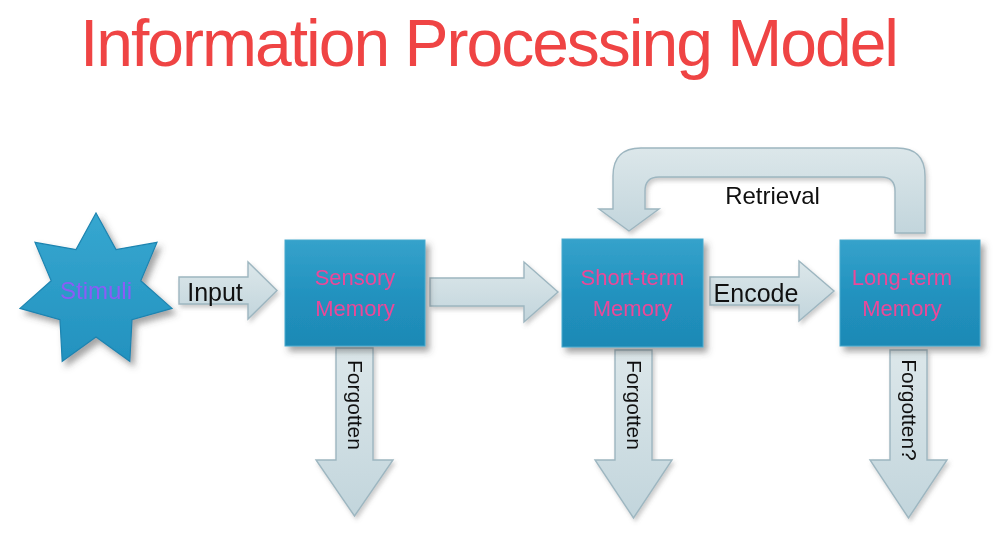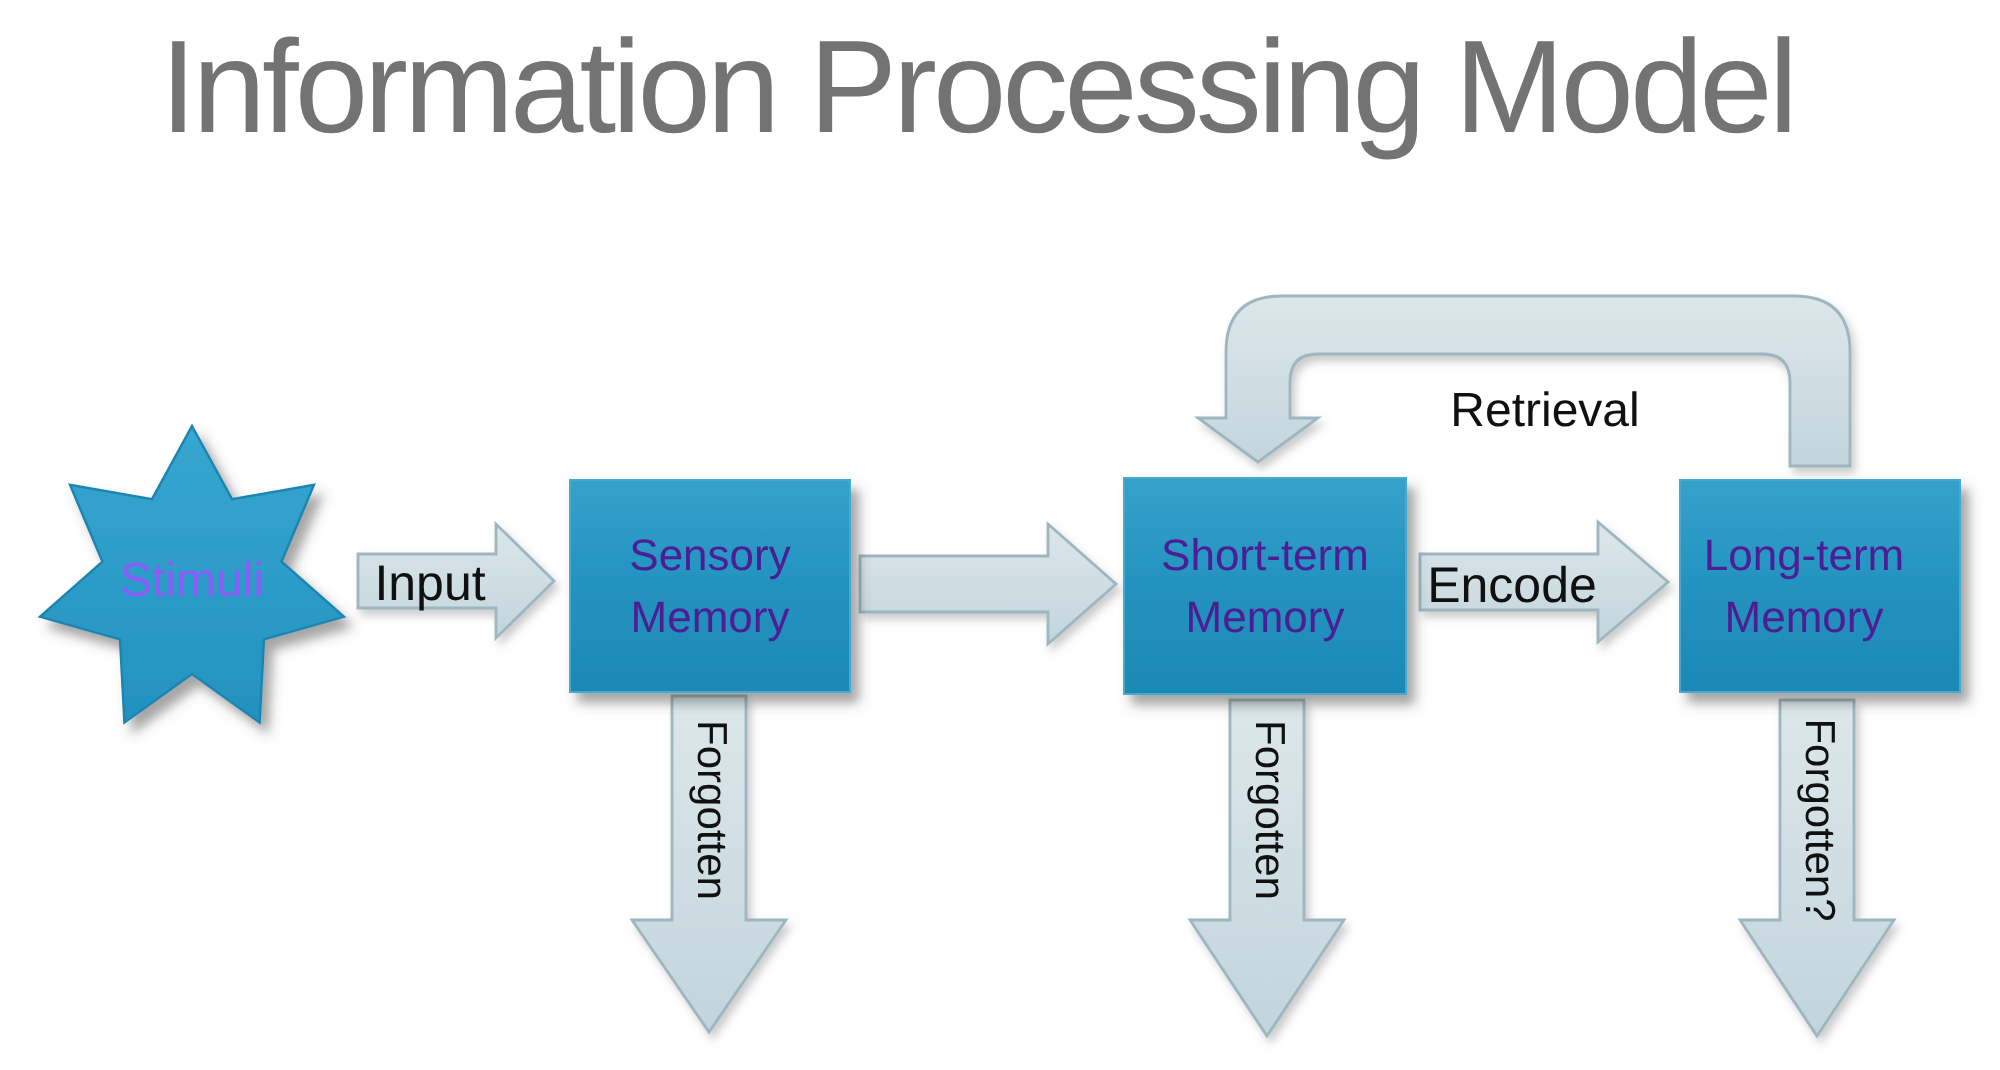--- a/index.html
+++ b/index.html
@@ -2,27 +2,27 @@
 <html><head>
 <meta charset="utf-8">
 <style>
   html,body{margin:0;padding:0;background:#fff;}
   .slide{
     position:relative;width:1000px;height:535px;background:#ffffff;overflow:hidden;
     font-family:"Liberation Sans","DejaVu Sans",sans-serif;
   }
   .title{
     position:absolute;top:6px;left:0;width:977px;text-align:center;
-    font-size:66px;font-weight:300;letter-spacing:-2px;color:#737373;line-height:1.15;
+    font-size:66px;font-weight:300;letter-spacing:-2px;color:#ef4444;line-height:1.15;
   }
   svg{position:absolute;top:0;left:0;}
   .lbl{position:absolute;color:#101010;text-align:center;}
   .node-label{
     position:absolute;display:flex;flex-direction:column;justify-content:center;align-items:center;
-    color:#4c1d95;font-size:22px;line-height:31px;text-align:center;
+    color:#ec4899;font-size:22px;line-height:31px;text-align:center;
   }
   .stimuli-label{
     position:absolute;left:16px;top:275px;width:160px;height:32px;
     color:#8b5cf6;font-size:24px;text-align:center;line-height:32px;
   }
   .arrow-label{font-size:25px;}
   .retrieval-label{font-size:24px;}
   .forgotten-label{
     position:absolute;width:120px;height:28px;line-height:28px;font-size:21px;
     text-align:center;color:#101010;transform:rotate(90deg);
@@ -85,19 +85,19 @@
     <span>Short-term</span>
     <span>Memory</span>
   </div>
   <div class="node-label" style="left:840px;top:240px;width:124px;height:106px;">
     <span>Long-term</span>
     <span>Memory</span>
   </div>
 
   <div class="lbl arrow-label" style="left:179px;top:278px;width:72px;">Input</div>
   <div class="lbl arrow-label" style="left:710px;top:279px;width:92px;">Encode</div>
-  <div class="lbl retrieval-label" style="left:670px;top:192px;width:205px;">Retrieval</div>
+  <div class="lbl retrieval-label" style="left:670px;top:182px;width:205px;">Retrieval</div>
 
   <div class="forgotten-label" style="left:294.5px;top:391px;">Forgotten</div>
   <div class="forgotten-label" style="left:573.5px;top:391px;">Forgotten</div>
   <div class="forgotten-label" style="left:848.5px;top:396px;">Forgotten?</div>
 
 </div>
 
 </body></html>

